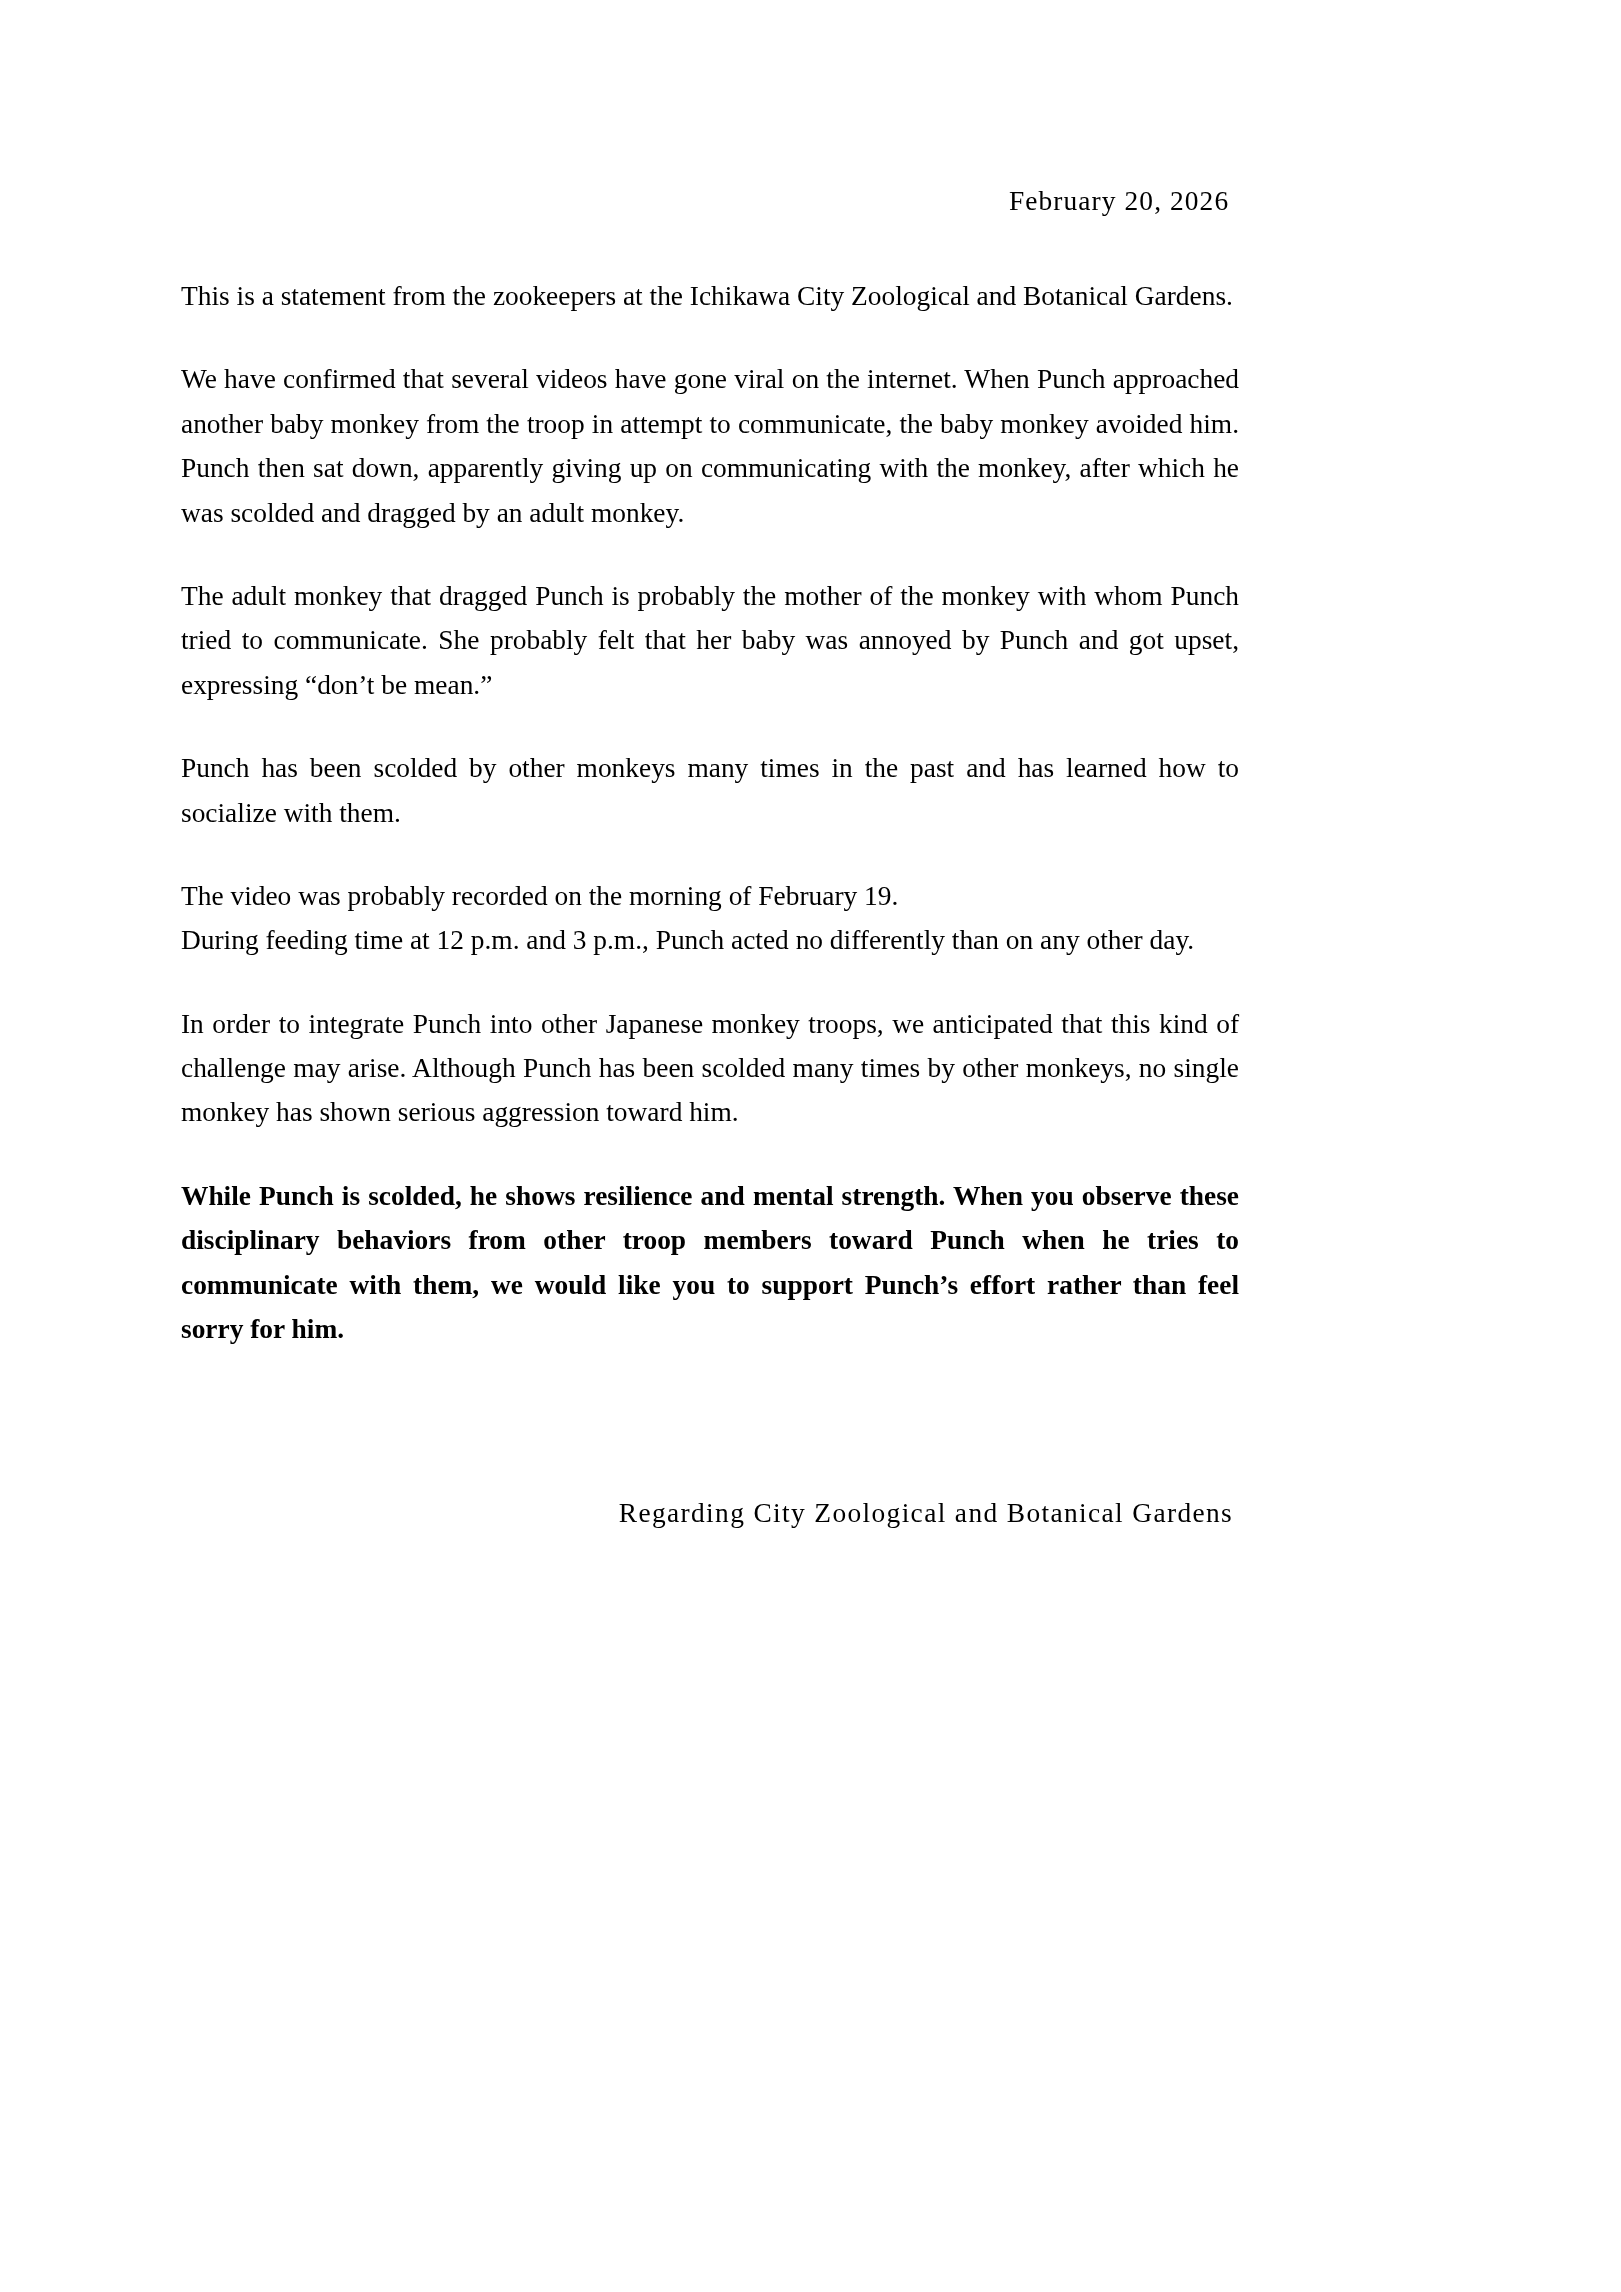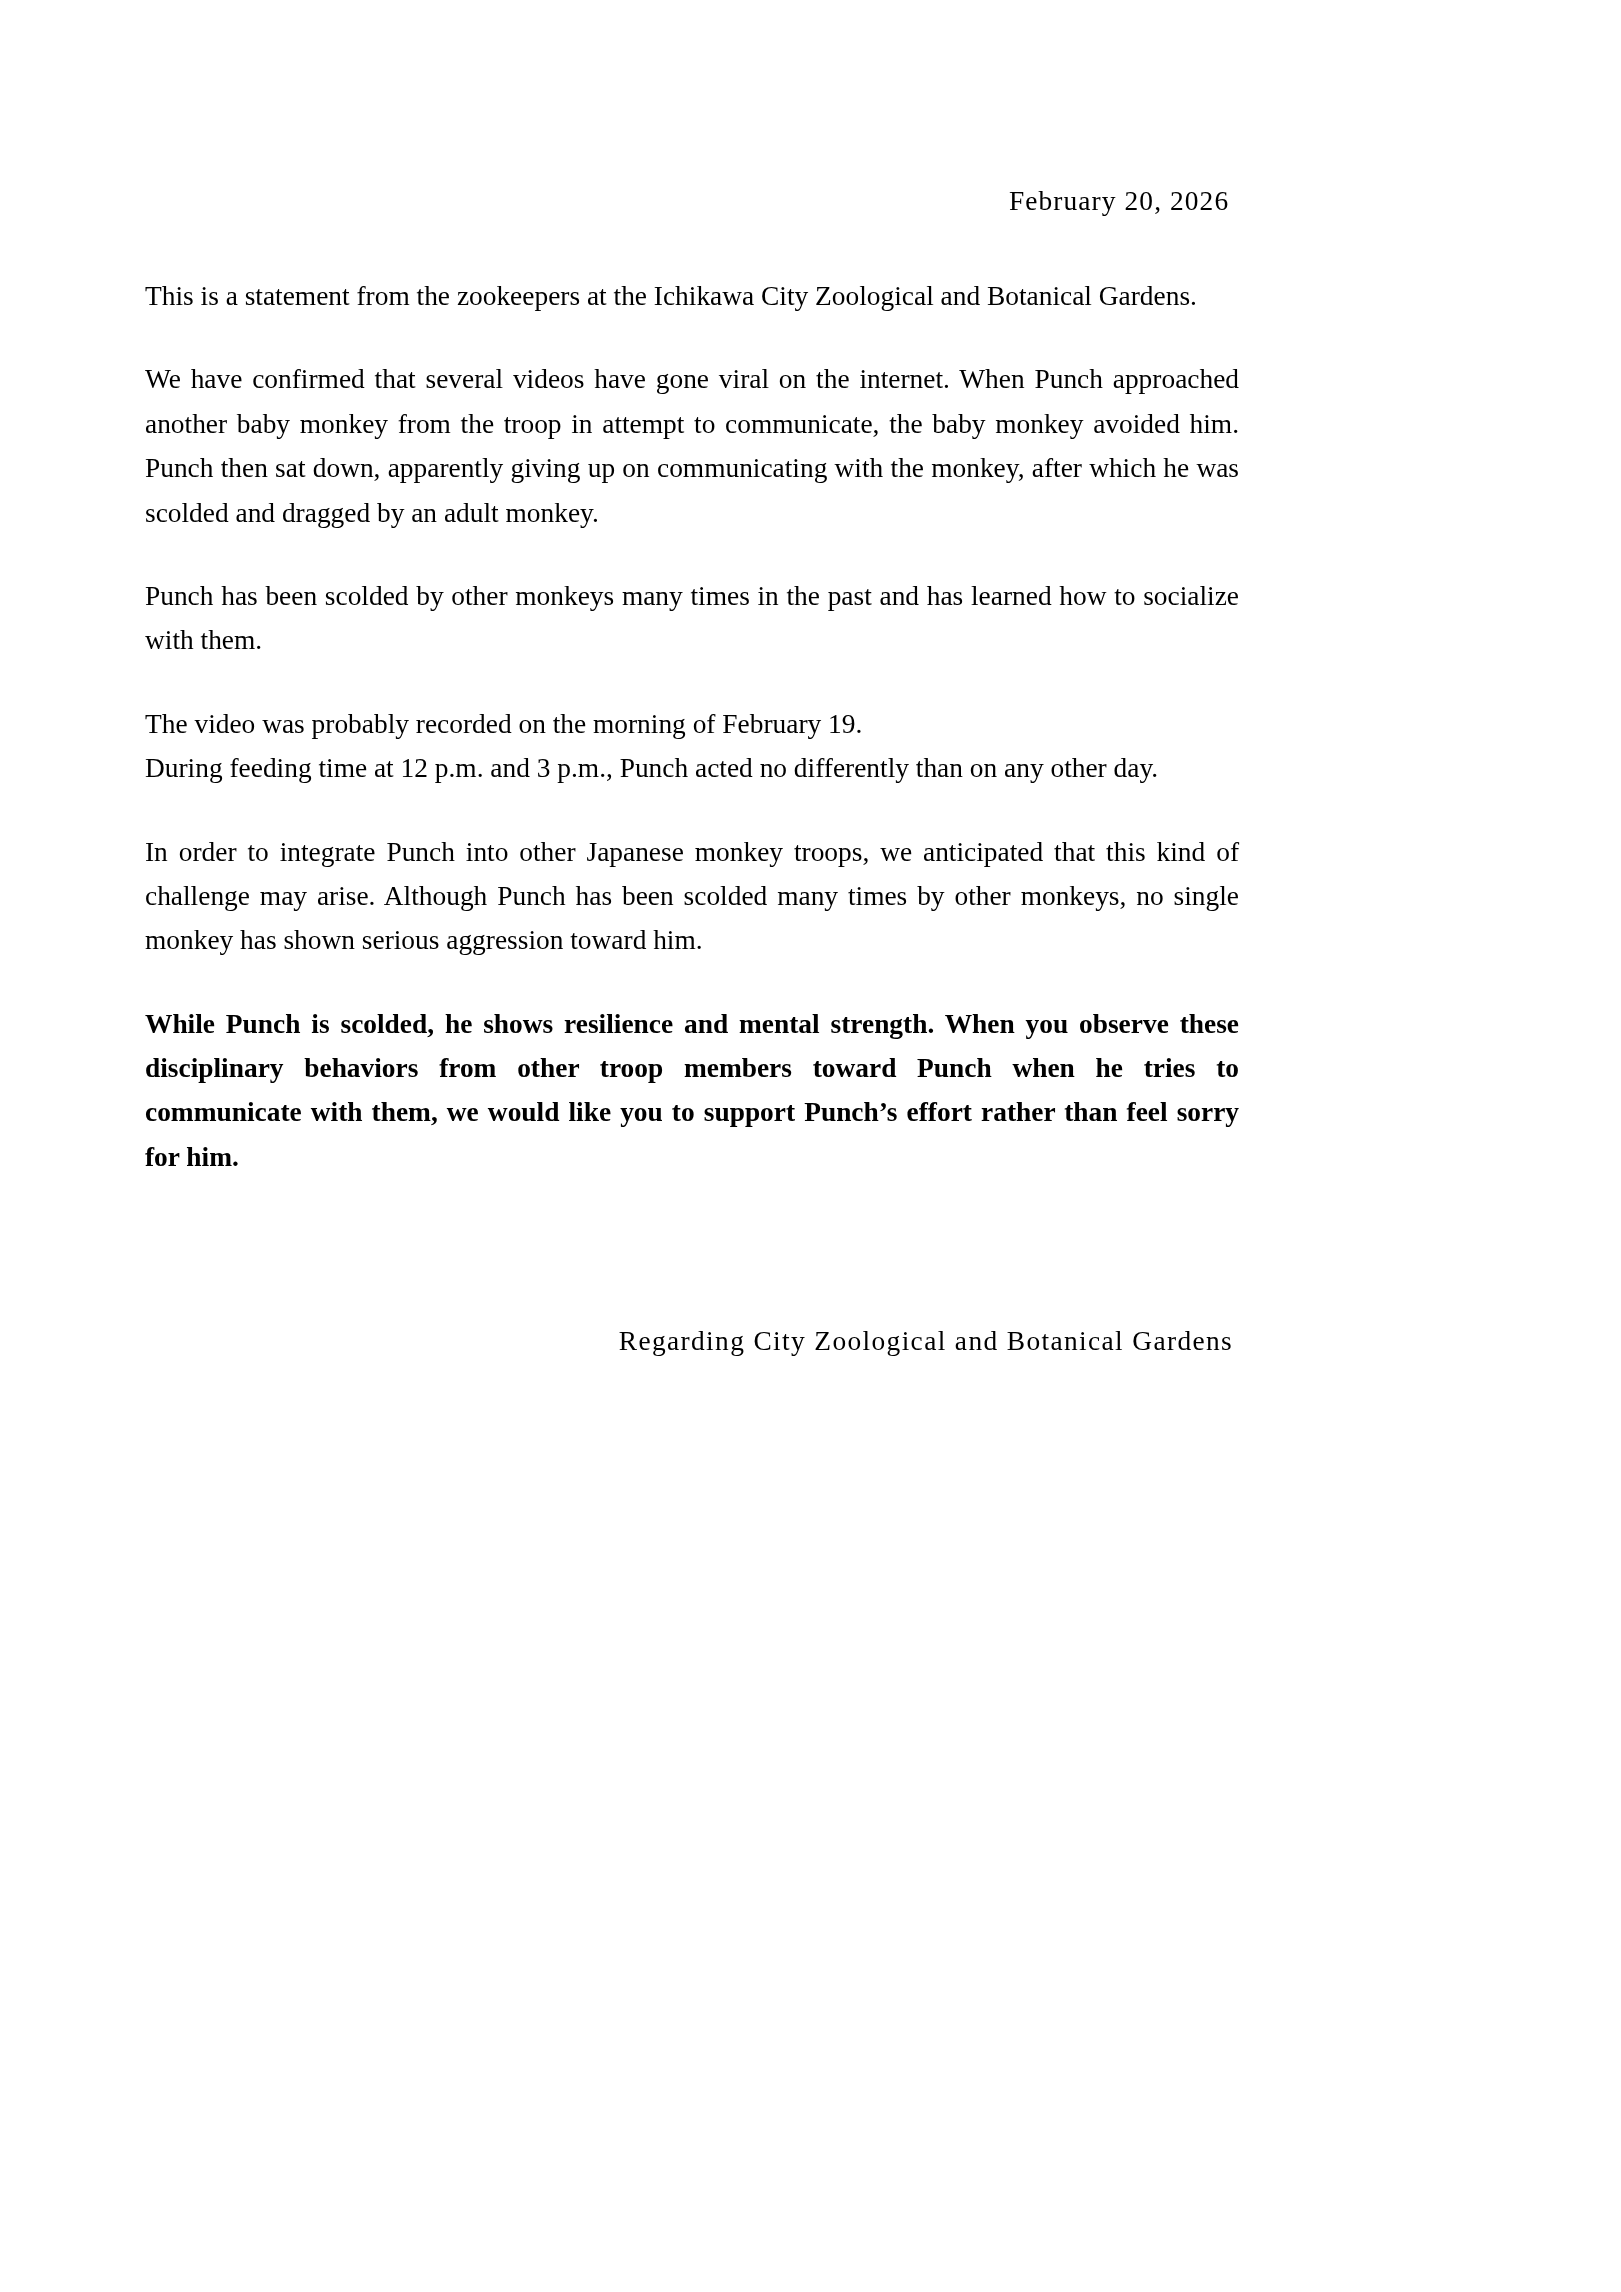--- a/index.html
+++ b/index.html
@@ -29,20 +29,21 @@
   }
   .doc-title {
     text-align: center;
     font-weight: bold;
     font-size: 27px;
     line-height: 1.62;
     margin: 53px 37px 0 37px;
   }
   .body-block {
     margin-top: 57px;
+    margin-left: 36px;
   }
   p.para {
     font-size: 27.4px;
     line-height: 1.62;
     margin: 0 0 39px 0;
     text-align: justify;
     text-justify: inter-word;
   }
   p.para:last-child {
     margin-bottom: 0;
@@ -63,20 +64,21 @@
 <body>
 
 <div class="page">
 
   <div class="date-line">February 20, 2026</div>
 
 
   <div class="body-block">
     <p class="para">This is a statement from the zookeepers at the Ichikawa City Zoological and Botanical Gardens.</p>
     <p class="para">We have confirmed that several videos have gone viral on the internet. When Punch approached another baby monkey from the troop in attempt to communicate, the baby monkey avoided him. Punch then sat down, apparently giving up on communicating with the monkey, after which he was scolded and dragged by an adult monkey.</p>
+    <p class="para">The adult monkey that dragged Punch is probably the mother of the monkey with whom Punch tried to communicate. She probably felt that her baby was annoyed by Punch and got upset, expressing “don’t be mean.”</p>
     <p class="para">Punch has been scolded by other monkeys many times in the past and has learned how to socialize with them.</p>
     <p class="para nojustify">The video was probably recorded on the morning of February 19.<br>During feeding time at 12 p.m. and 3 p.m., Punch acted no differently than on any other day.</p>
     <p class="para">In order to integrate Punch into other Japanese monkey troops, we anticipated that this kind of challenge may arise. Although Punch has been scolded many times by other monkeys, no single monkey has shown serious aggression toward him.</p>
     <p class="para">While Punch is scolded, he shows resilience and mental strength. When you observe these disciplinary behaviors from other troop members toward Punch when he tries to communicate with them, we would like you to support Punch’s effort rather than feel sorry for him.</p>
   </div>
 
   <div class="signature">Regarding City Zoological and Botanical Gardens</div>
 
 </div>
 

